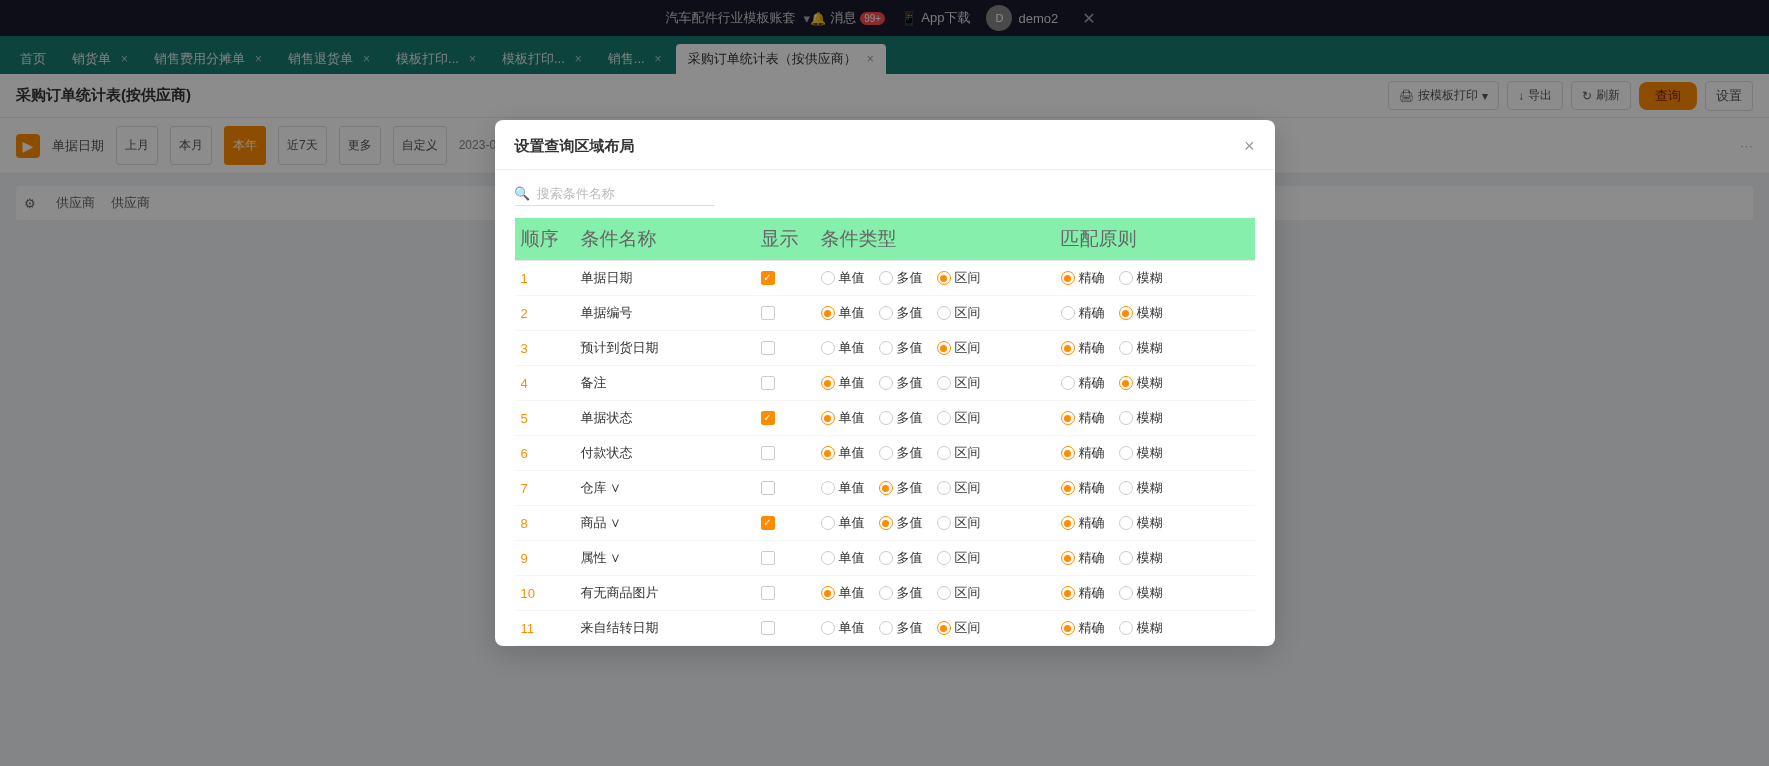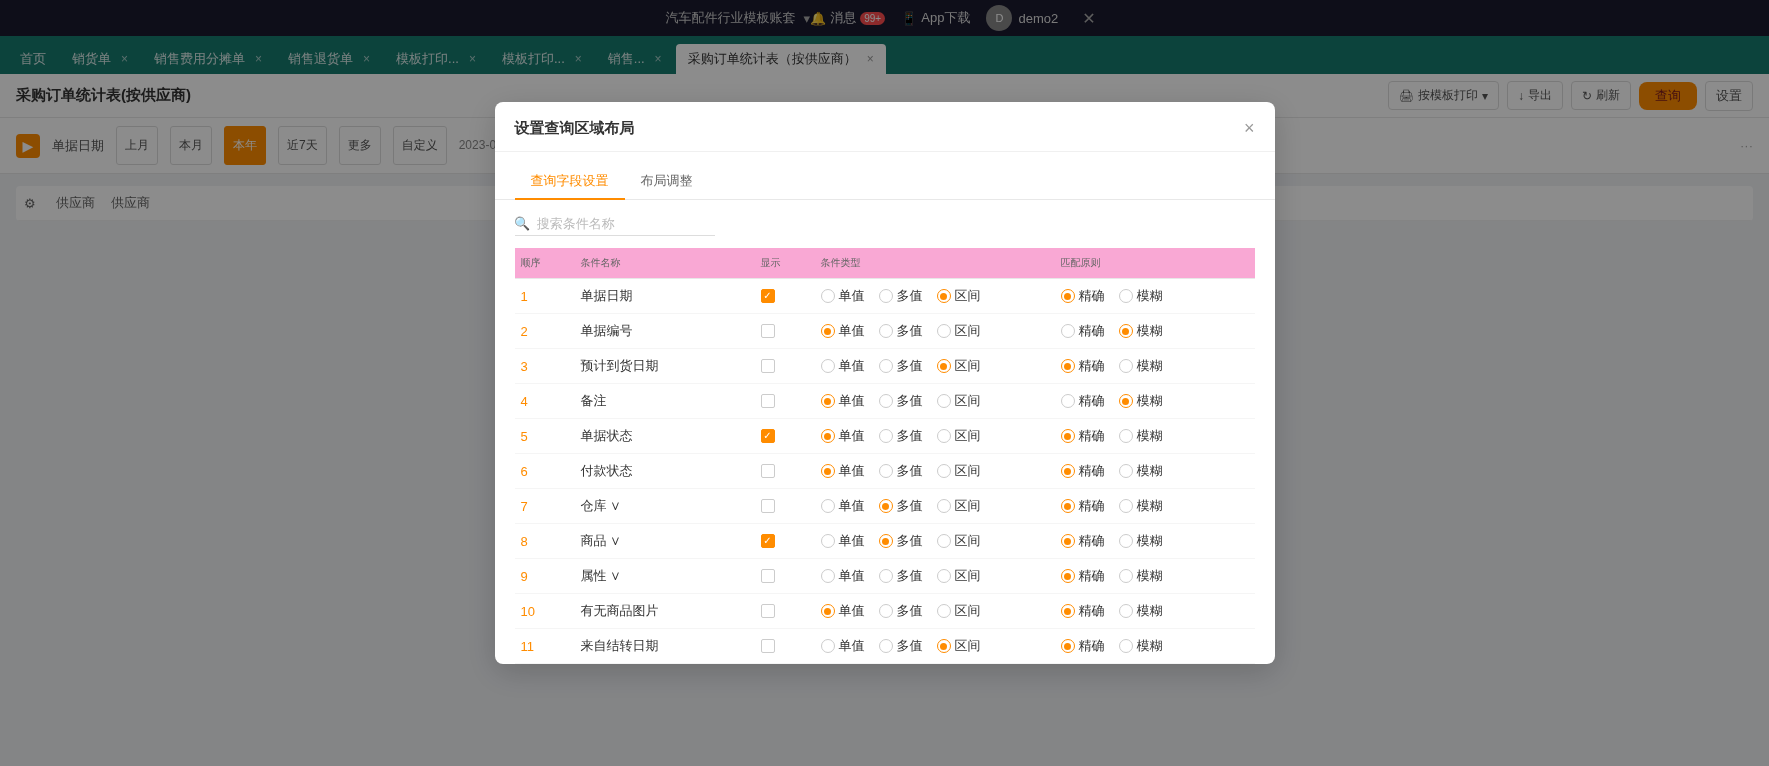--- a/index.html
+++ b/index.html
@@ -149,22 +149,22 @@
     .search-input { border: none; outline: none; font-size: 13px; color: #333; width: 160px; background: transparent; }
     .search-input::placeholder { color: #bbb; }
 
     
     .dialog-table { flex: 1; overflow-y: auto; padding: 0 20px; }
     .dt-header {
       display: grid;
       grid-template-columns: 60px 1fr 60px 240px 200px;
       padding: 8px 0;
       border-bottom: 1px solid #e8e8e8;
-      background: #f9a8d4;
-      font-size: 10px; color: #666; font-weight: 500;
+      background: #86efac;
+      font-size: 19px; color: #666; font-weight: 500;
       position: sticky; top: 0;
     }
     .dt-row {
       display: grid;
       grid-template-columns: 60px 1fr 60px 240px 200px;
       padding: 8px 0;
       border-bottom: 1px solid #f5f5f5;
       align-items: center;
       font-size: 13px; color: #333;
     }
@@ -319,28 +319,20 @@
 </div>
 
 <div class="overlay">
   <div class="dialog">
 
     <div class="dialog-header">
       <span class="dialog-title">设置查询区域布局</span>
       <button class="dialog-close">×</button>
     </div>
 
-    <div class="dialog-tabs">
-      <div class="dialog-tab active">
-        <span>查询字段设置</span>
-      </div>
-      <div class="dialog-tab">
-        <span>布局调整</span>
-      </div>
-    </div>
 
     <div class="dialog-search">
       <div class="search-box">
         <span class="search-icon">🔍</span>
         <input class="search-input" type="text" placeholder="搜索条件名称" style="">
       </div>
     </div>
 
     <div class="dialog-table">
 

